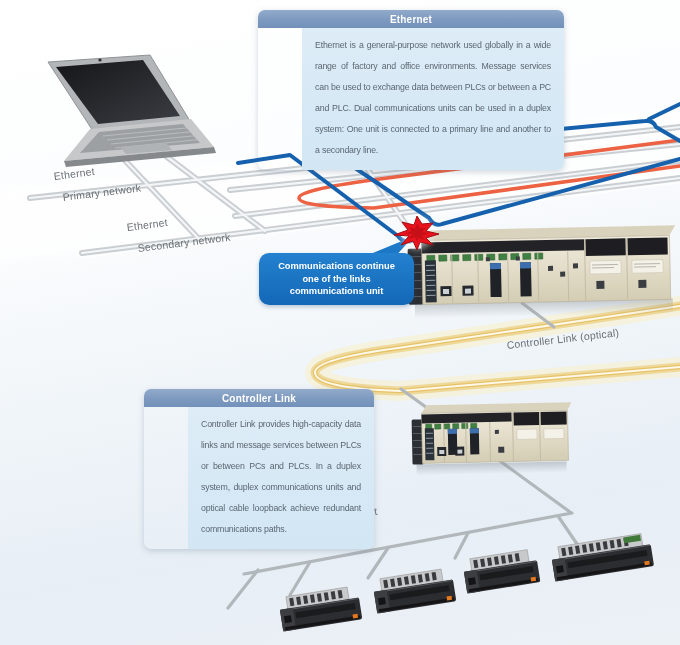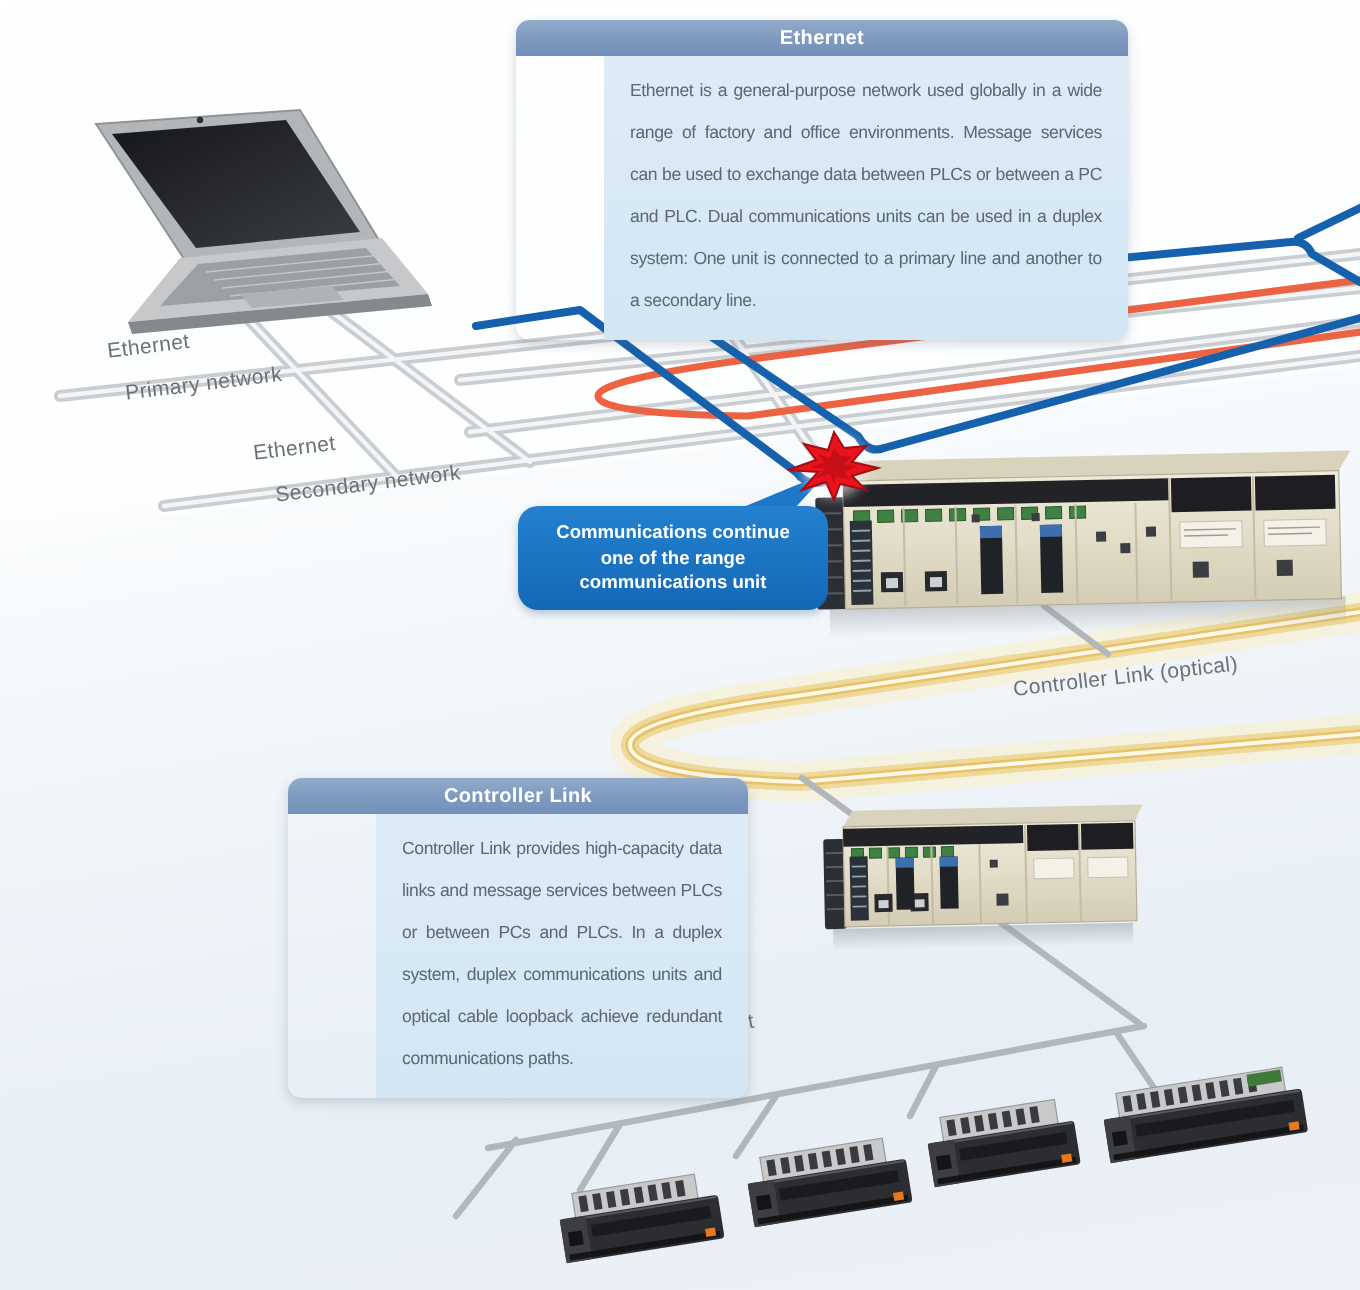--- a/index.html
+++ b/index.html
@@ -370,16 +370,16 @@
   <div class="info-body">Ethernet is a general-purpose network used globally in a wide range of factory and office environments. Message services can be used to exchange data between PLCs or between a PC and PLC. Dual communications units can be used in a duplex system: One unit is connected to a primary line and another to a secondary line.</div>
 </div>
 
 <div class="info-box" id="cl-box">
   <div class="info-head">Controller Link</div>
   <div class="info-body">Controller Link provides high-capacity data links and message services between PLCs or between PCs and PLCs. In a duplex system, duplex communications units and optical cable loopback achieve redundant communications paths.</div>
 </div>
 
 <div class="callout">
   <div>Communications continue</div>
-  <div>one of the range</div>
+  <div>one of the links</div>
   <div>communications unit</div>
 </div>
 </div>
 
 </body></html>

